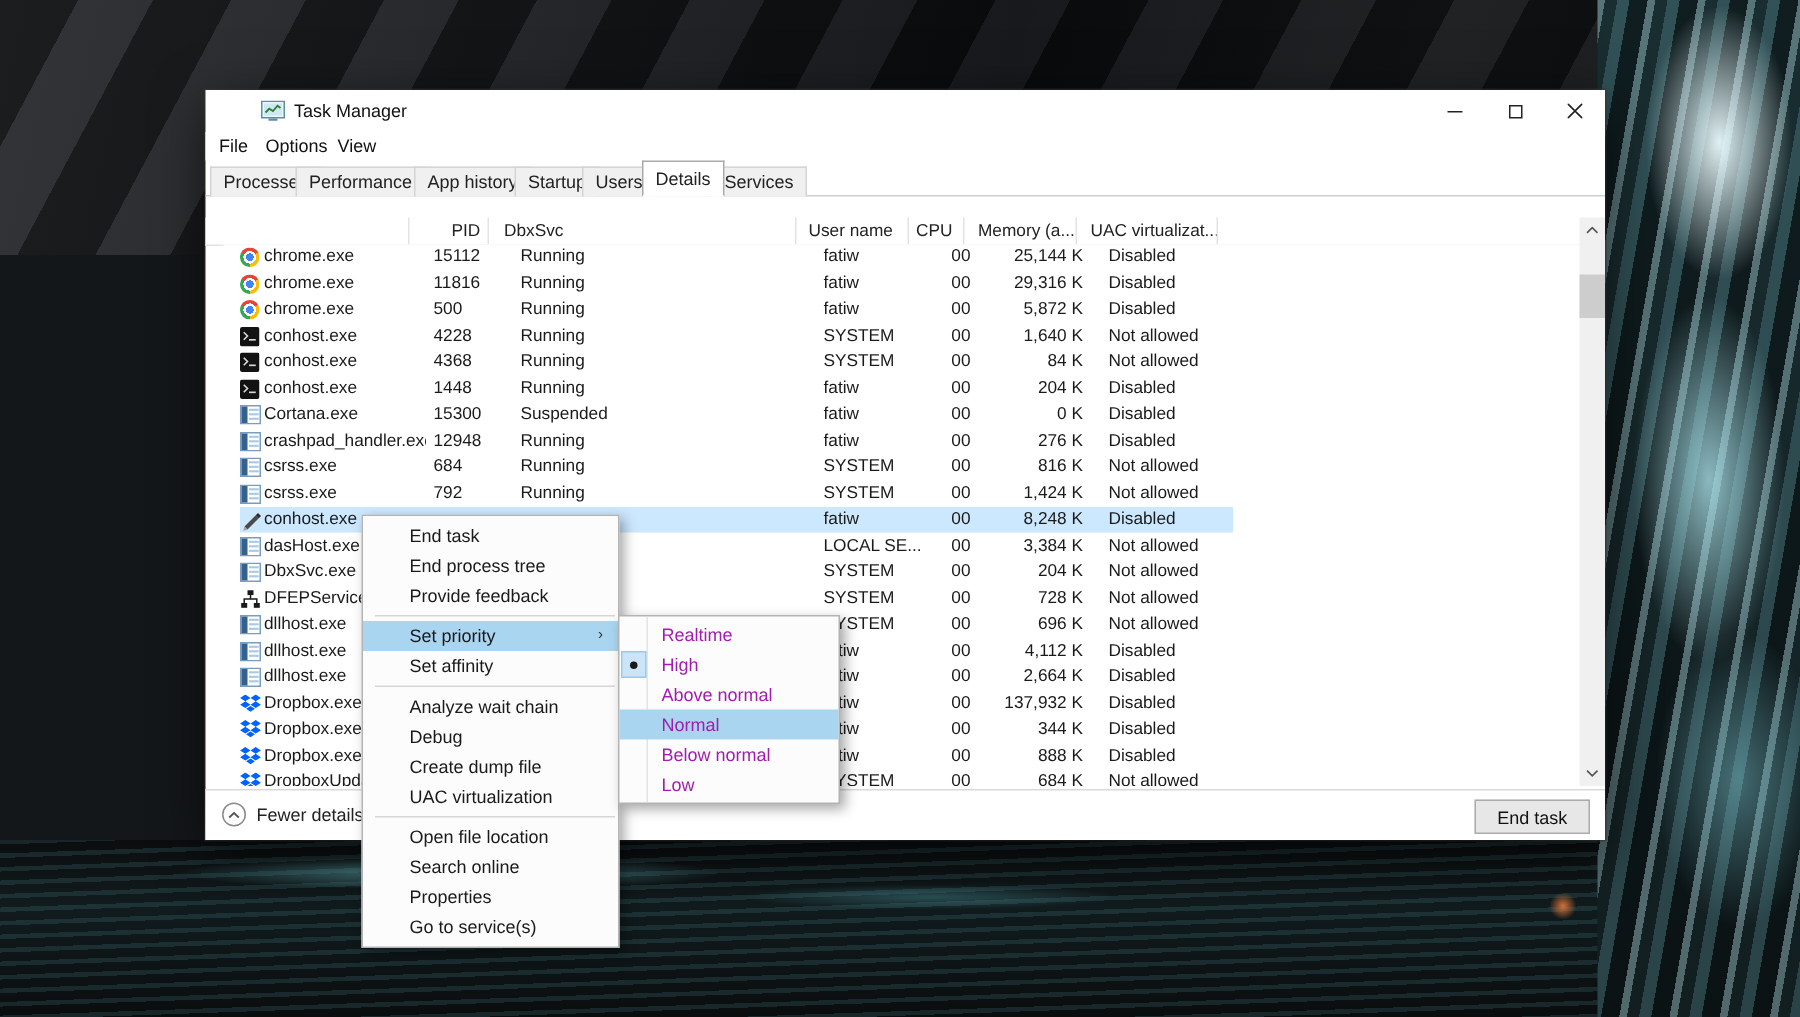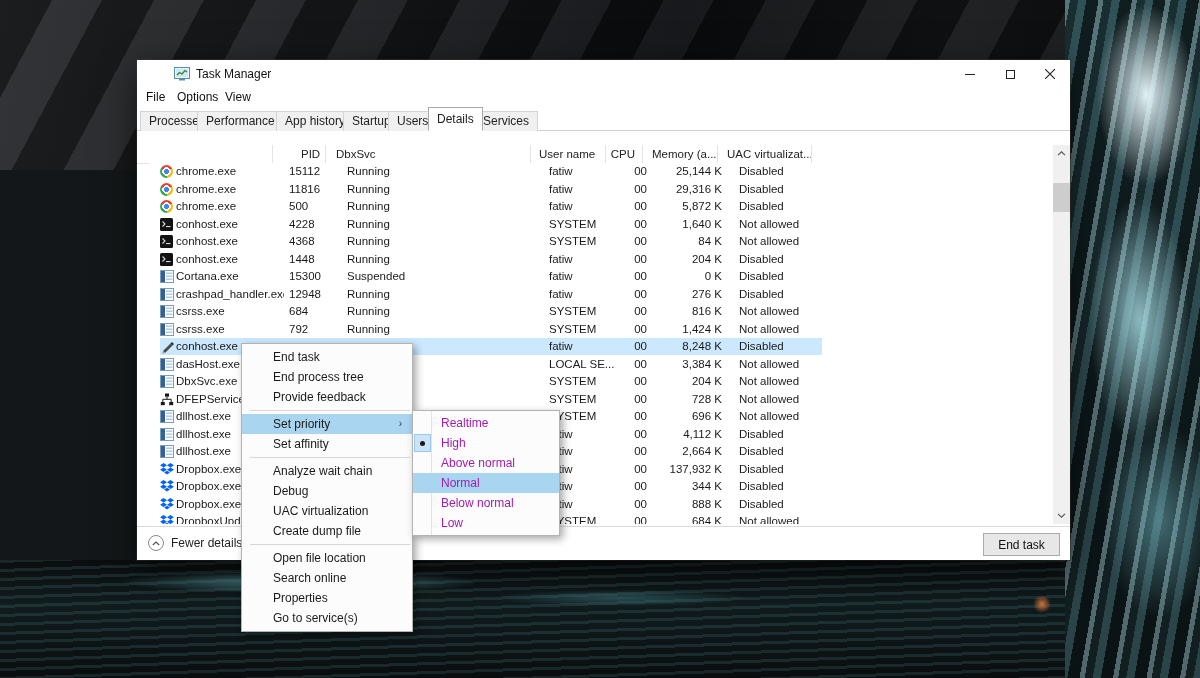--- a/index.html
+++ b/index.html
@@ -570,22 +570,22 @@
 <div class="cmenu" id="cmenu">
     <div class="item">End task</div>
     <div class="item">End process tree</div>
     <div class="item">Provide feedback</div>
     <div class="sep"></div>
     <div class="item" style="background: rgb(169, 213, 240);">Set priority<span class="subarrow">›</span></div>
     <div class="item">Set affinity</div>
     <div class="sep"></div>
     <div class="item">Analyze wait chain</div>
     <div class="item">Debug</div>
+    <div class="item">Create dump file</div>
     <div class="item">UAC virtualization</div>
-    <div class="item">Create dump file</div>
     <div class="sep"></div>
     <div class="item">Open file location</div>
     <div class="item">Search online</div>
     <div class="item">Properties</div>
     <div class="item">Go to service(s)</div>
   </div>
 <div class="smenu" id="smenu">
     <div class="gutterline"></div>
     <div class="item">Realtime</div>
     <div class="item">High<span class="radio-cell" style="background: rgb(203, 228, 247);">

